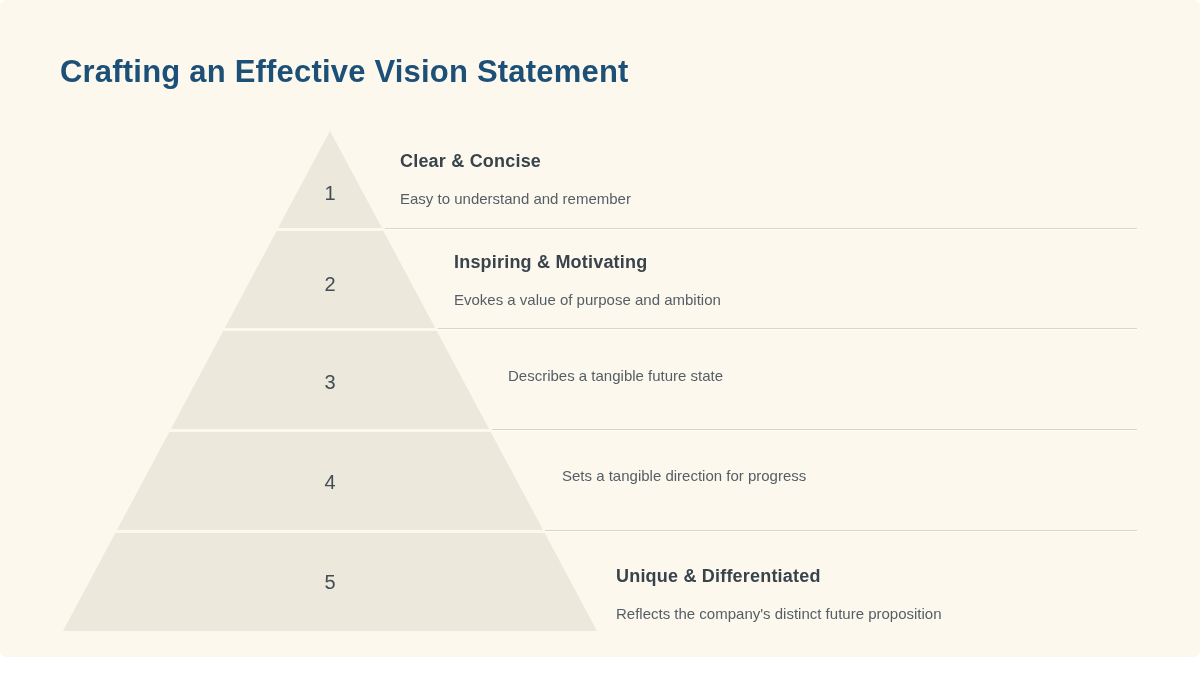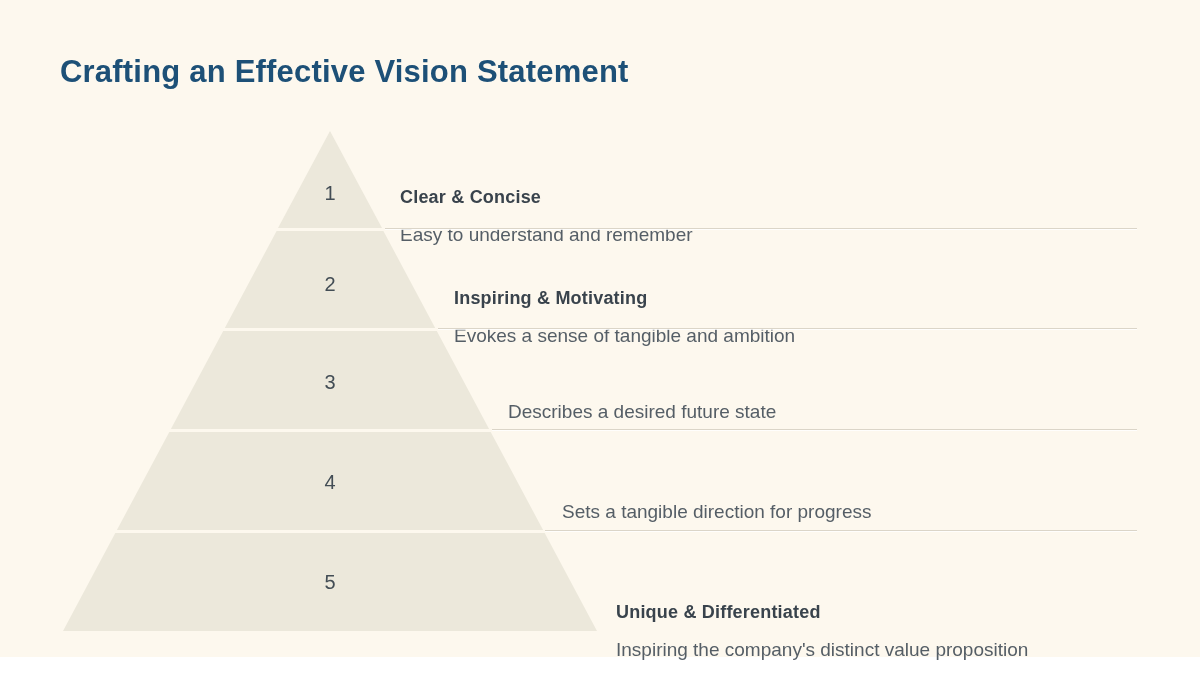--- a/index.html
+++ b/index.html
@@ -6,20 +6,21 @@
   html, body { width: 1200px; height: 675px; }
   body {
     font-family: "Liberation Sans", "DejaVu Sans", sans-serif;
     overflow: hidden;
   }
   .slide {
     position: relative;
     width: 1200px;
     height: 657px;
     background: var(--bg, #FDF8EE);
+    border-radius: 6px;
   }
   .slide-title {
     position: absolute;
     left: 60px;
     top: 52px;
     font-size: 31px;
     line-height: 40px;
     font-weight: 700;
     letter-spacing: 0.2px;
     color: var(--title, #1D5077);
@@ -33,32 +34,32 @@
   }
   .level-number {
     position: absolute;
     left: 290px;
     width: 80px;
     text-align: center;
     font-size: 20px;
     line-height: 24px;
     color: var(--number, #434D55);
   }
-  .level-row { position: absolute; margin-top: 36px; }
+  .level-row { position: absolute; }
   .level-title {
     font-size: 18px;
     line-height: 24px;
     font-weight: 600;
     letter-spacing: 0.2px;
     color: var(--heading, #39434C);
     white-space: nowrap;
   }
   .level-desc {
     margin-top: 16px;
-    font-size: 19px;
+    font-size: 15px;
     line-height: 19px;
     color: var(--subtext, #555E66);
     white-space: nowrap;
   }
   .divider {
     position: absolute;
     height: 1px;
     background: var(--divider, #DBD5C8);
     box-shadow: 0 1px 0 rgba(255,255,255,0.8);
   }
@@ -84,34 +85,34 @@
   <div class="level-number" style="top:470px">4</div>
   <div class="level-number" style="top:570px">5</div>
 
   <div class="level-row" style="left:400px; top:149px">
     <div class="level-title">Clear &amp; Concise</div>
     <div class="level-desc">Easy to understand and remember</div>
   </div>
 
   <div class="level-row" style="left:454px; top:250px">
     <div class="level-title">Inspiring &amp; Motivating</div>
-    <div class="level-desc">Evokes a sense of tangible and ambition</div>
+    <div class="level-desc">Evokes a value of purpose and ambition</div>
   </div>
 
   <div class="level-row" style="left:508px; top:350px">
-    <div class="level-desc">Describes a desired future state</div>
+    <div class="level-desc">Describes a tangible future state</div>
   </div>
 
   <div class="level-row" style="left:562px; top:450px">
     <div class="level-desc">Sets a tangible direction for progress</div>
   </div>
 
   <div class="level-row" style="left:616px; top:564px">
     <div class="level-title">Unique &amp; Differentiated</div>
-    <div class="level-desc">Inspiring the company's distinct value proposition</div>
+    <div class="level-desc">Reflects the company's distinct future proposition</div>
   </div>
 
   <div class="divider" style="left:385px; top:228px; width:752px"></div>
   <div class="divider" style="left:438px; top:328px; width:699px"></div>
   <div class="divider" style="left:492px; top:429px; width:645px"></div>
   <div class="divider" style="left:545px; top:530px; width:592px"></div>
 
 </div>
 
 </body></html>

